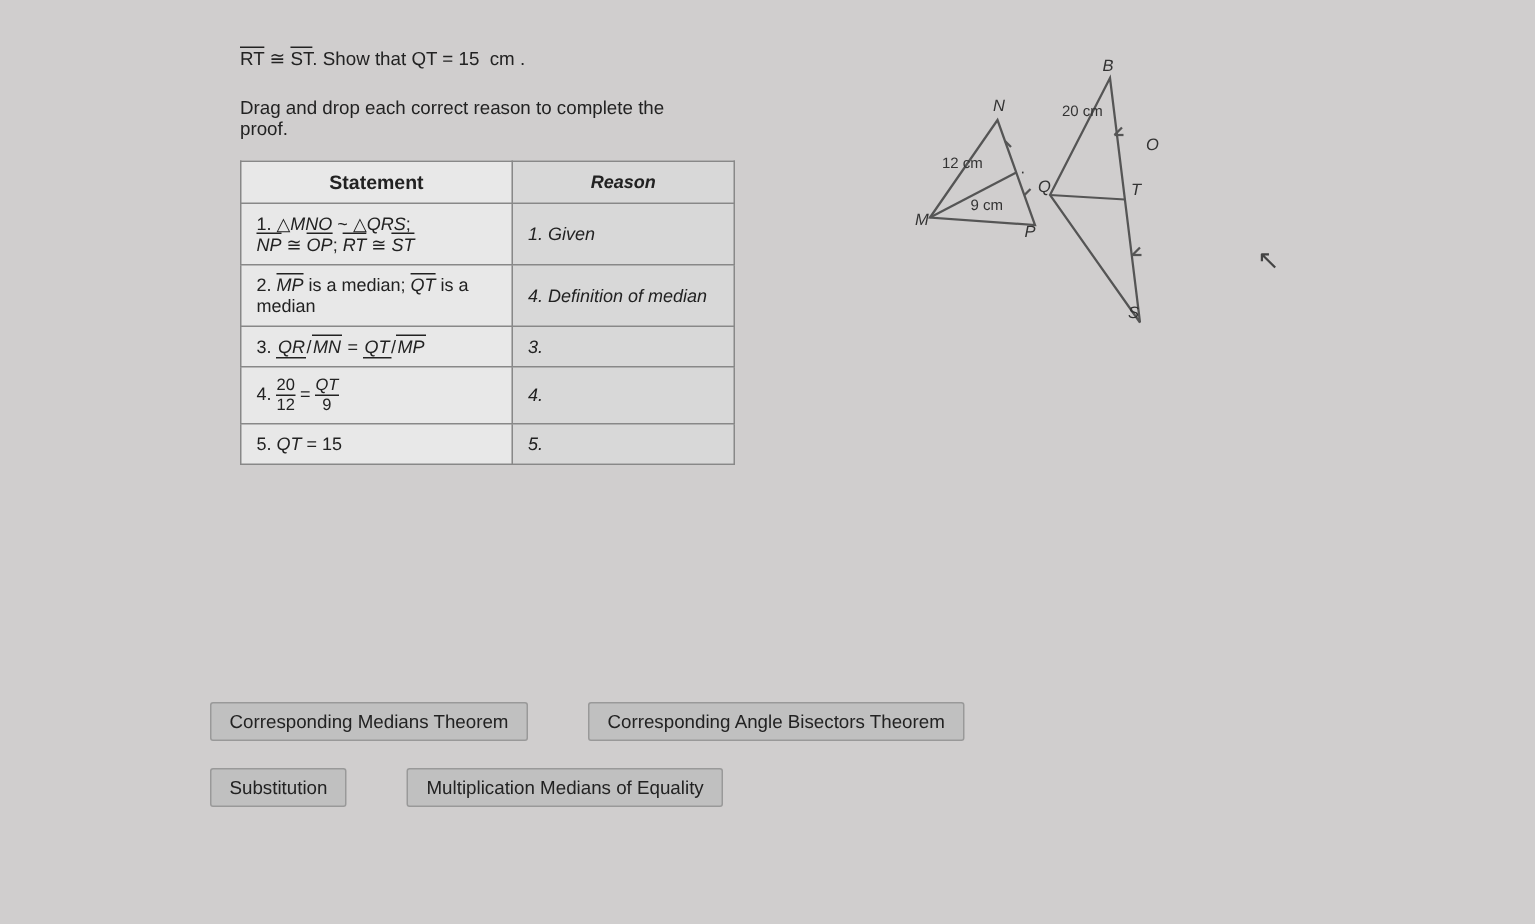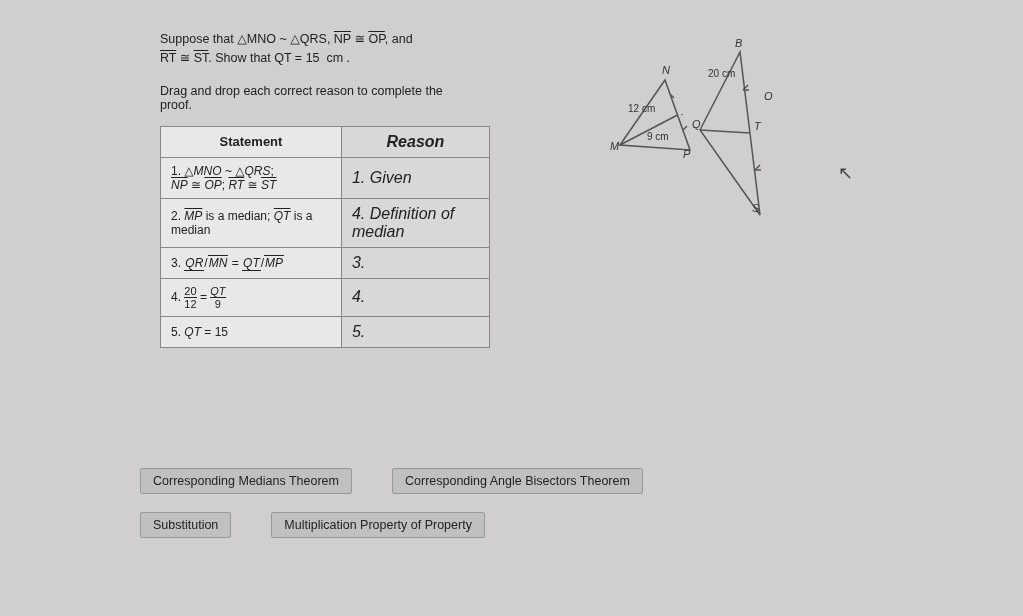--- a/index.html
+++ b/index.html
@@ -64,21 +64,21 @@
 
     .proof-table .stmt-col {
       width: 55%;
       background: #e8e8e8;
     }
 
     .proof-table .reason-col {
       width: 45%;
       background: #d8d8d8;
       font-style: italic;
-      font-size: 16px;
+      font-size: 12px;
     }
 
     
     .seg {
       text-decoration: overline;
     }
 
     
     .answer-options {
       position: absolute;
@@ -121,24 +121,20 @@
       font-size: 18px;
       color: #444;
       pointer-events: none;
     }
   </style>
 </head>
 <body>
 
 <div class="main-content">
   <div class="problem-text">
-    <div>
-      Suppose that △<span class="math">MNO</span> ~ △<span class="math">QRS</span>, 
-      <span class="seg">NP</span> ≅ <span class="seg">OP</span>, and
-    </div>
     <div>
       <span class="seg">RT</span> ≅ <span class="seg">ST</span>. Show that <span class="math">QT</span> = 15&nbsp; cm .
     </div>
   </div>
 
   <div class="drag-instruction">
     Drag and drop each correct reason to complete the<br>proof.
   </div>
 
   <table class="proof-table">
@@ -235,17 +231,17 @@
   </svg>
 </div>
 
 <div class="answer-options">
   <div class="answer-row">
     <div class="answer-chip">Corresponding Medians Theorem</div>
     <div class="answer-chip">Corresponding Angle Bisectors Theorem</div>
   </div>
   <div class="answer-row">
     <div class="answer-chip">Substitution</div>
-    <div class="answer-chip">Multiplication Property of Property</div>
+    <div class="answer-chip">Multiplication Medians of Equality</div>
   </div>
 </div>
 
 <div class="cursor">↖</div>
 
 </body></html>

